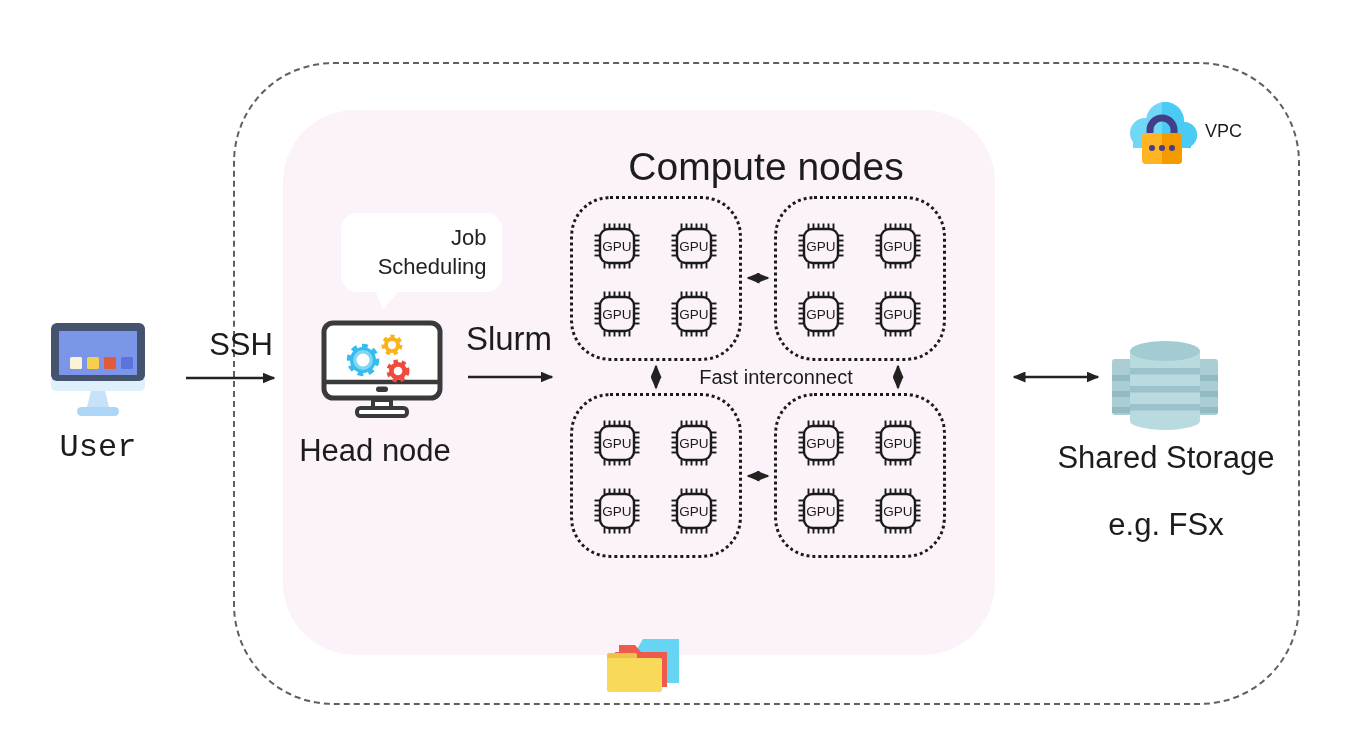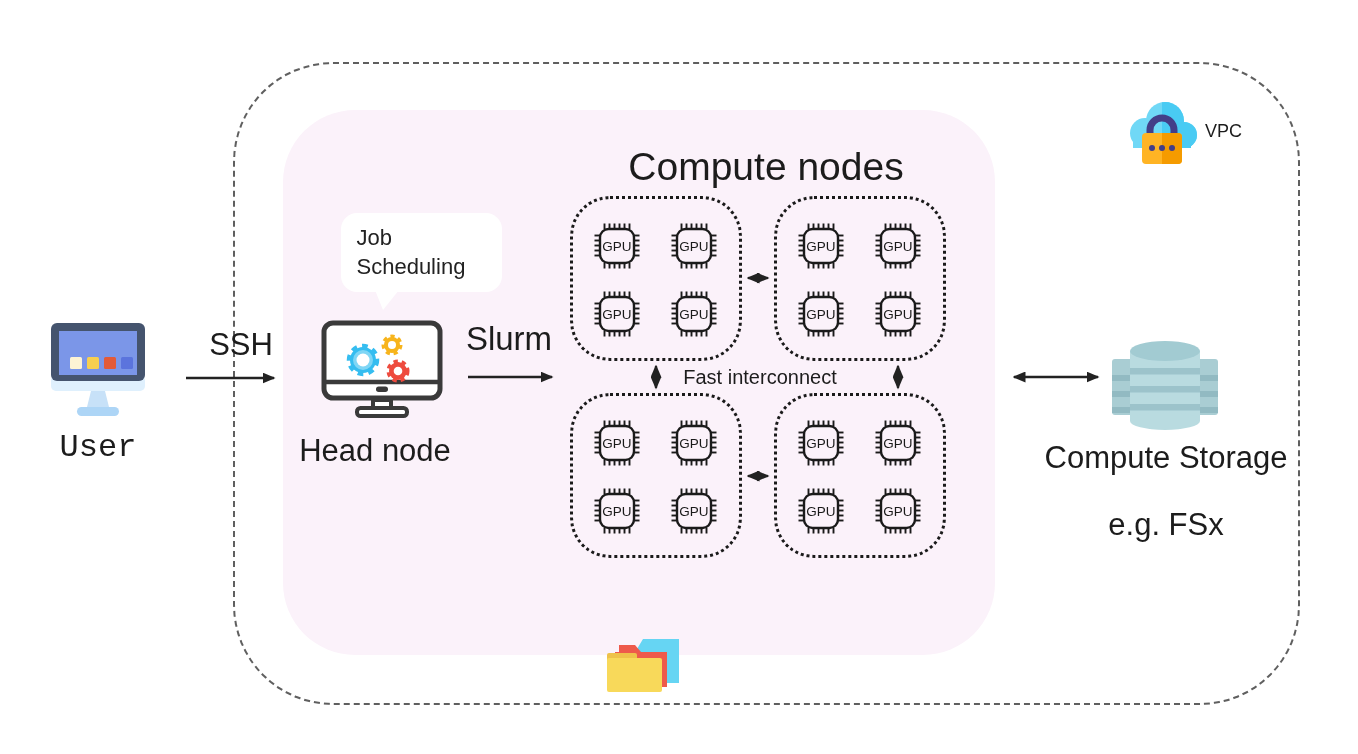--- a/index.html
+++ b/index.html
@@ -29,31 +29,31 @@
   }
   .gpu-chip{width:48px;height:48px;}
   svg text{font-family:"Liberation Sans",sans-serif;}
   
   .lbl{position:absolute;text-align:center;line-height:1.25;}
   .lbl-user{left:38px;top:428px;width:120px;font-size:32px;font-family:Liberation Mono, monospace;}
   .lbl-ssh{left:196px;top:326px;width:90px;font-size:31px;}
   .lbl-head{left:295px;top:432px;width:160px;font-size:31px;}
   .lbl-slurm{left:449px;top:318px;width:120px;font-size:33px;}
   .lbl-compute{left:616px;top:143px;width:300px;font-size:39px;}
-  .lbl-fast{left:660px;top:365px;width:200px;font-size:20px;}
+  .lbl-fast{left:660px;top:365px;width:200px;font-size:20px;padding-left:16px;}
   .lbl-sfs{left:487px;top:596px;width:300px;font-size:31px;}
   .lbl-vpc{left:1205px;top:120px;width:80px;font-size:18px;text-align:left;}
   .lbl-storage1{left:1016px;top:439px;width:300px;font-size:31px;}
   .lbl-storage2{left:1016px;top:482px;width:300px;font-size:31px;margin-top:24px;}
   
   .bubble{
     left:341px;top:213px;width:161px;height:79px;background:#ffffff;border-radius:16px;
     display:flex;align-items:center;justify-content:center;
   }
-  .bubble-text{width:130px;text-align:left;font-size:22px;line-height:1.3;color:#222;}
+  .bubble-text{width:130px;text-align:right;font-size:22px;line-height:1.3;color:#222;}
   .bubble-tail{
     position:absolute;left:34px;top:77px;width:0;height:0;
     border-left:8px solid transparent;border-right:16px solid transparent;
     border-top:20px solid #ffffff;
   }
 </style>
 </head>
 <body>
 
 <div id="canvas">
@@ -675,16 +675,16 @@
       <rect x="82" y="52" width="24" height="6" fill="#92bac2"></rect>
       <rect x="82" y="68" width="24" height="6" fill="#92bac2"></rect>
     </g>
     <rect x="18" y="12" width="70" height="70" fill="#b9dbe0"></rect>
     <ellipse cx="53" cy="82" rx="35" ry="9" fill="#b9dbe0"></ellipse>
     <rect x="18" y="29" width="70" height="6.5" fill="#9cc3cb"></rect>
     <rect x="18" y="47" width="70" height="6.5" fill="#9cc3cb"></rect>
     <rect x="18" y="65" width="70" height="6.5" fill="#9cc3cb"></rect>
     <ellipse cx="53" cy="12" rx="35" ry="10" fill="#a2cbd2"></ellipse>
   </svg>
-  <div class="lbl lbl-storage1">Compute Storage</div>
+  <div class="lbl lbl-storage1">Shared Storage</div>
   <div class="lbl lbl-storage2">e.g. FSx</div>
 
 </div>
 
 </body></html>

